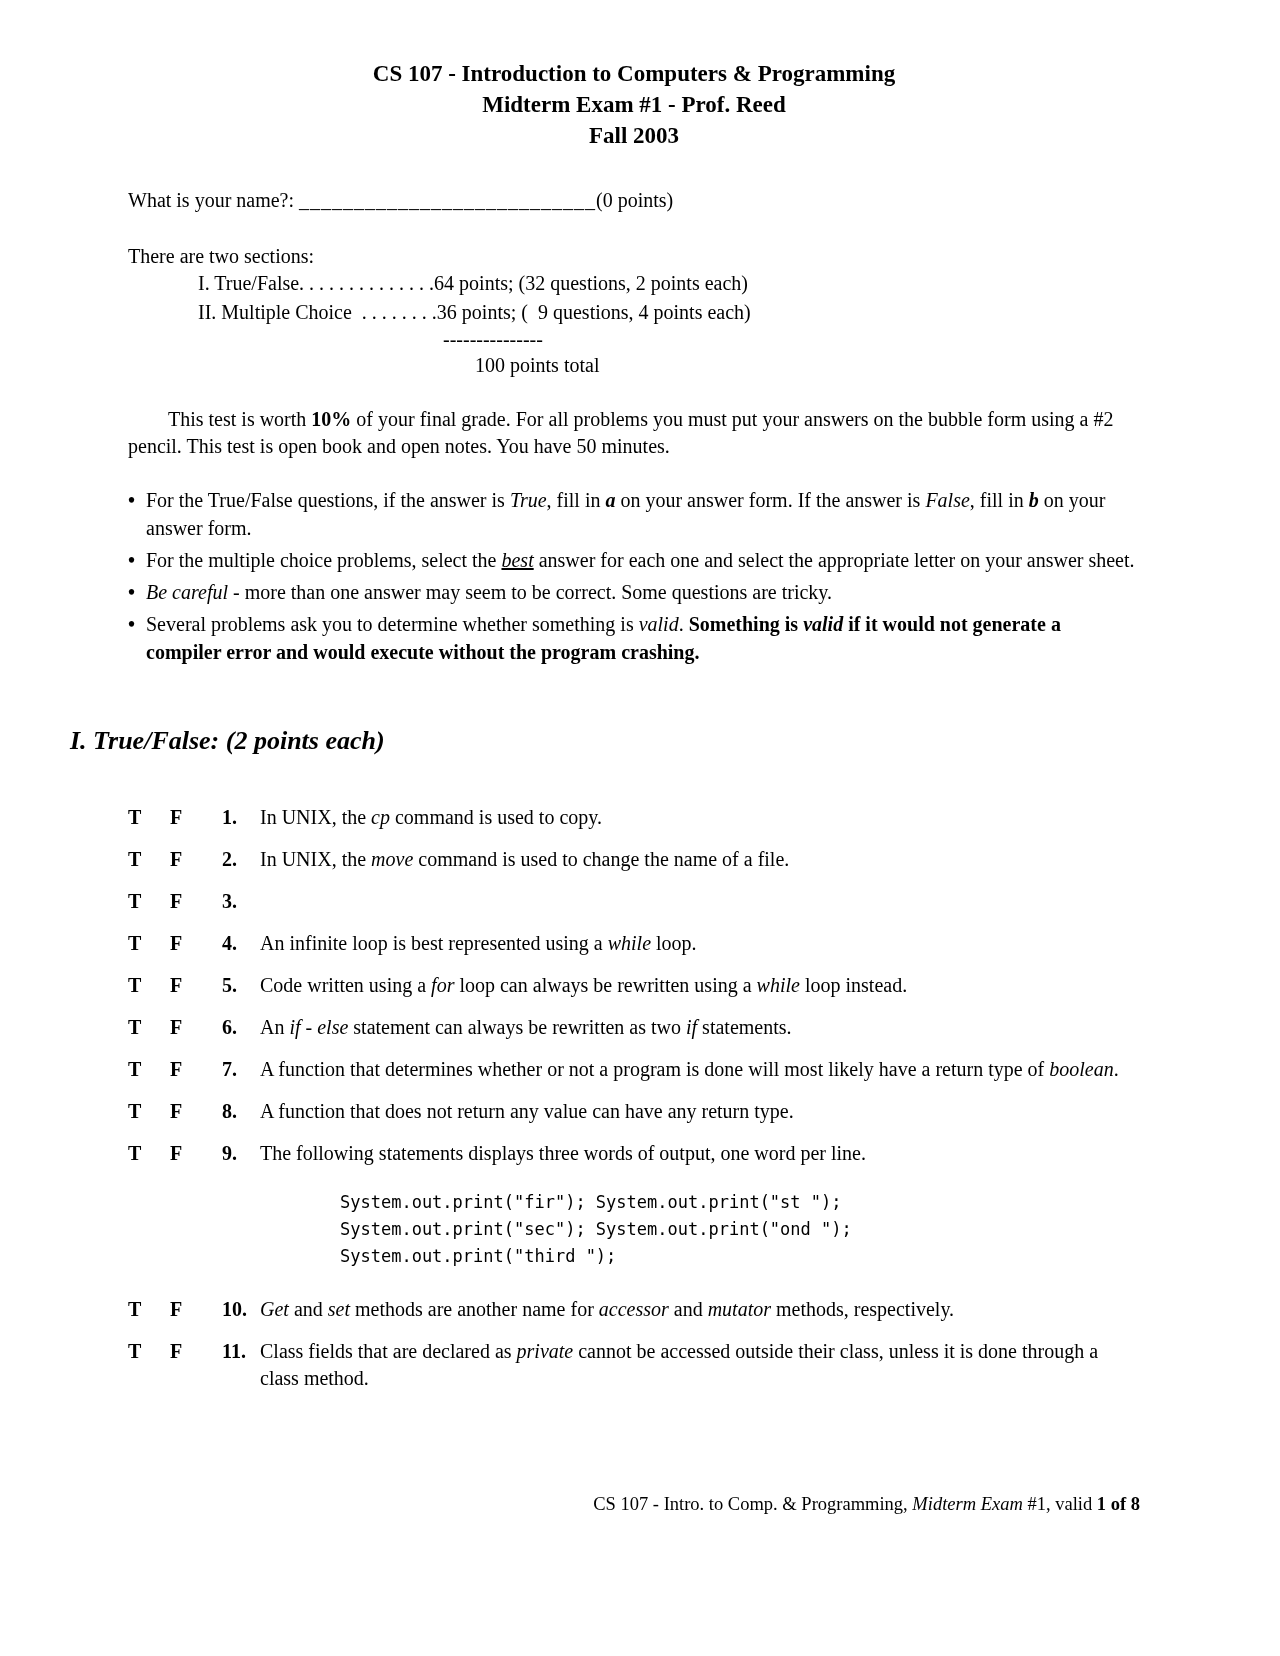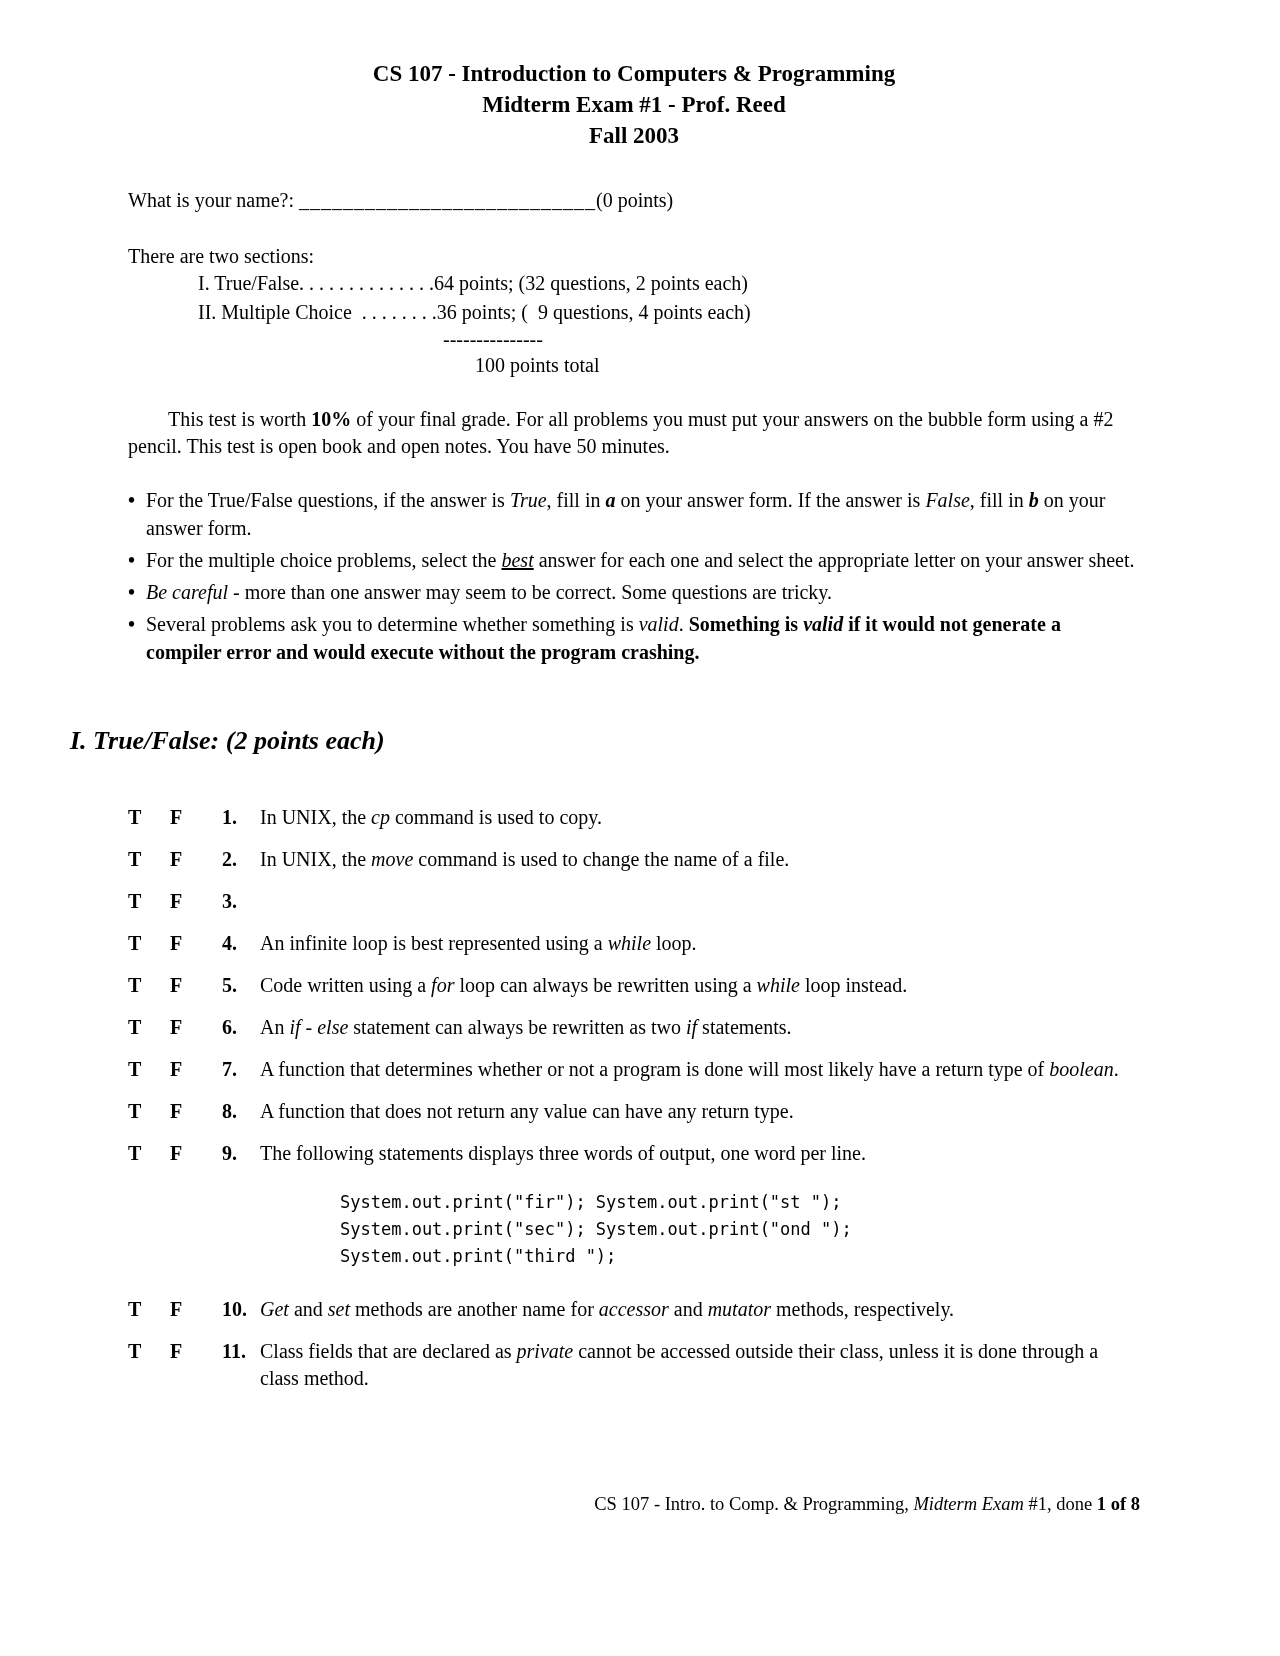--- a/index.html
+++ b/index.html
@@ -211,13 +211,13 @@
       <span class="q-tf">T</span>
       <span class="q-tf">F</span>
       <span class="q-num">11.</span>
       <span class="q-text"><span>Class fields that are declared as </span><span class="st-i">private</span><span> cannot be accessed outside their class, unless it is done through a class method.</span></span>
     </div>
 
   </div>
 
 </div>
 
-<div class="footer"><span>CS 107 - Intro. to Comp. &amp; Programming, </span><span class="st-i">Midterm Exam</span><span> #1, done </span><span class="st-b">1 of 8</span></div>
+<div class="footer"><span>CS 107 - Intro. to Comp. &amp; Programming, </span><span class="st-i">Midterm Exam</span><span> #1, valid </span><span class="st-b">1 of 8</span></div>
 
 </body></html>

